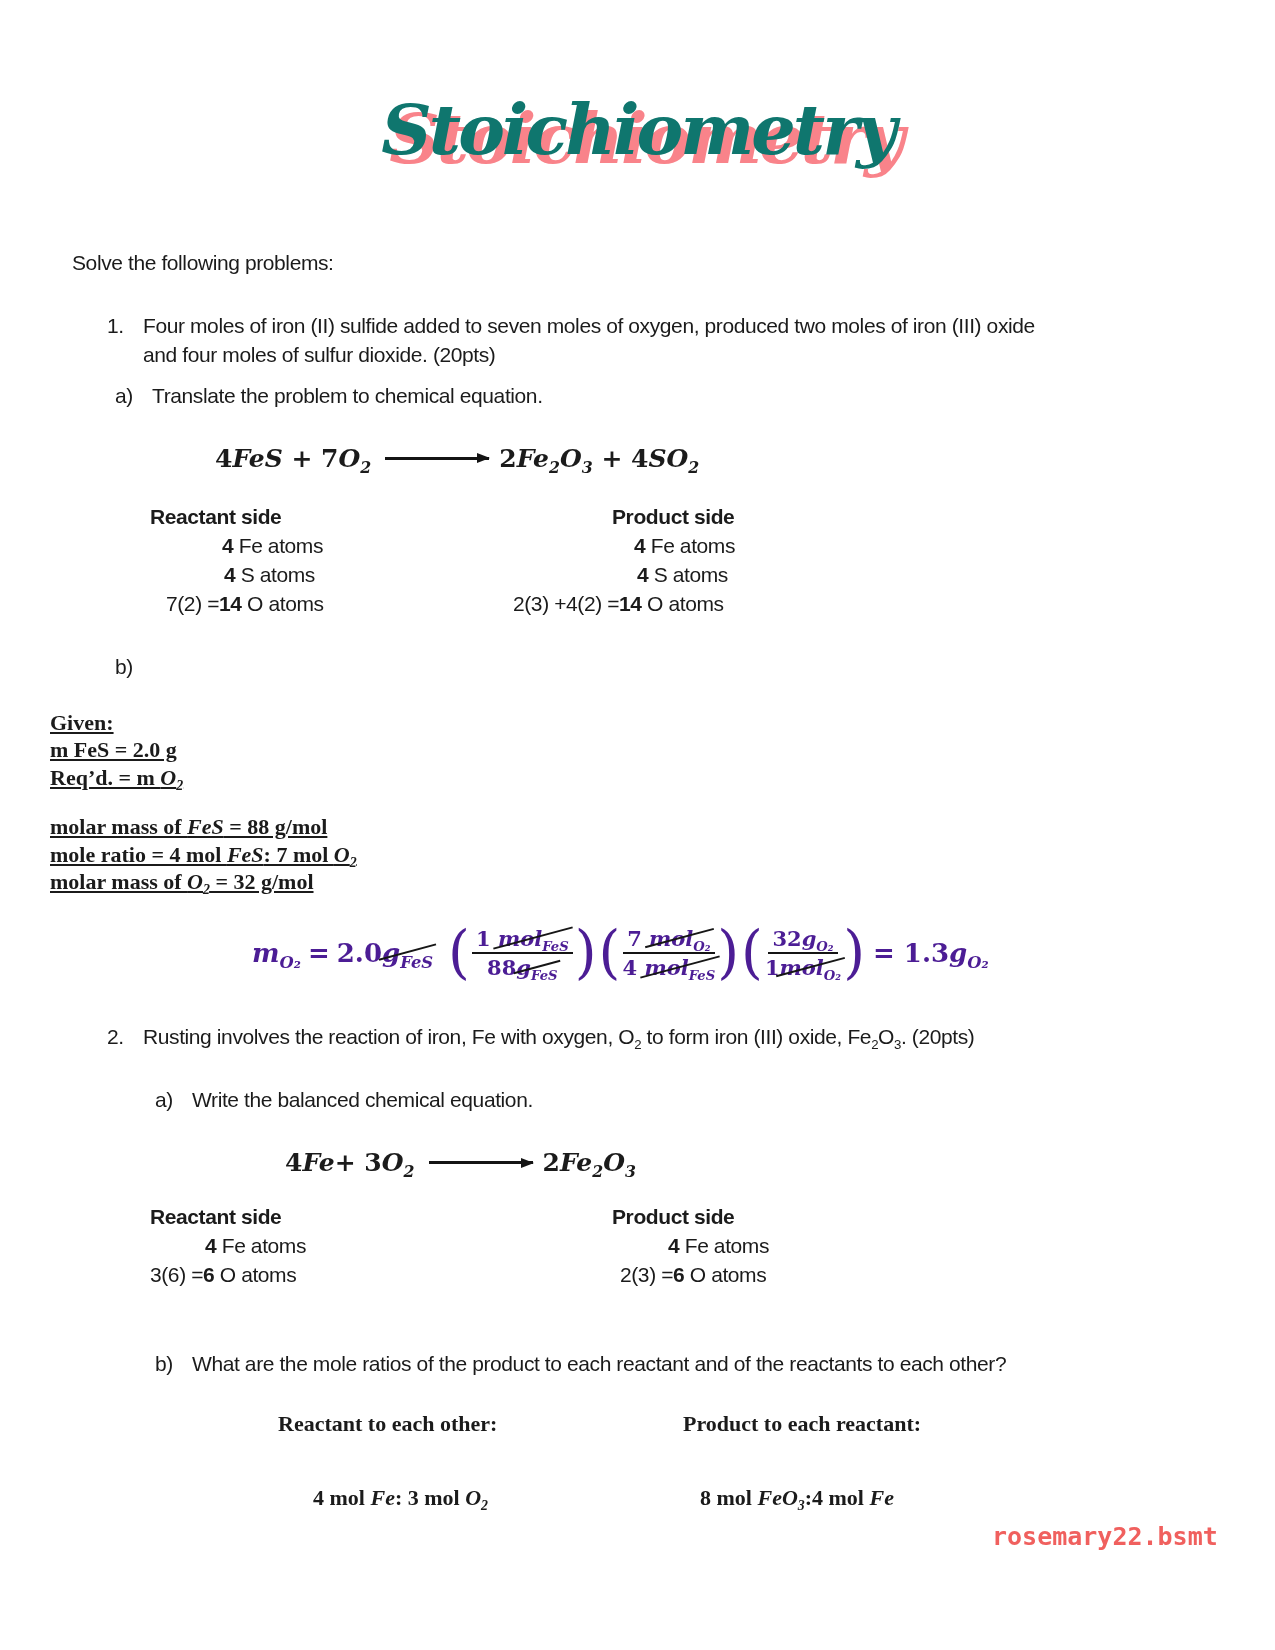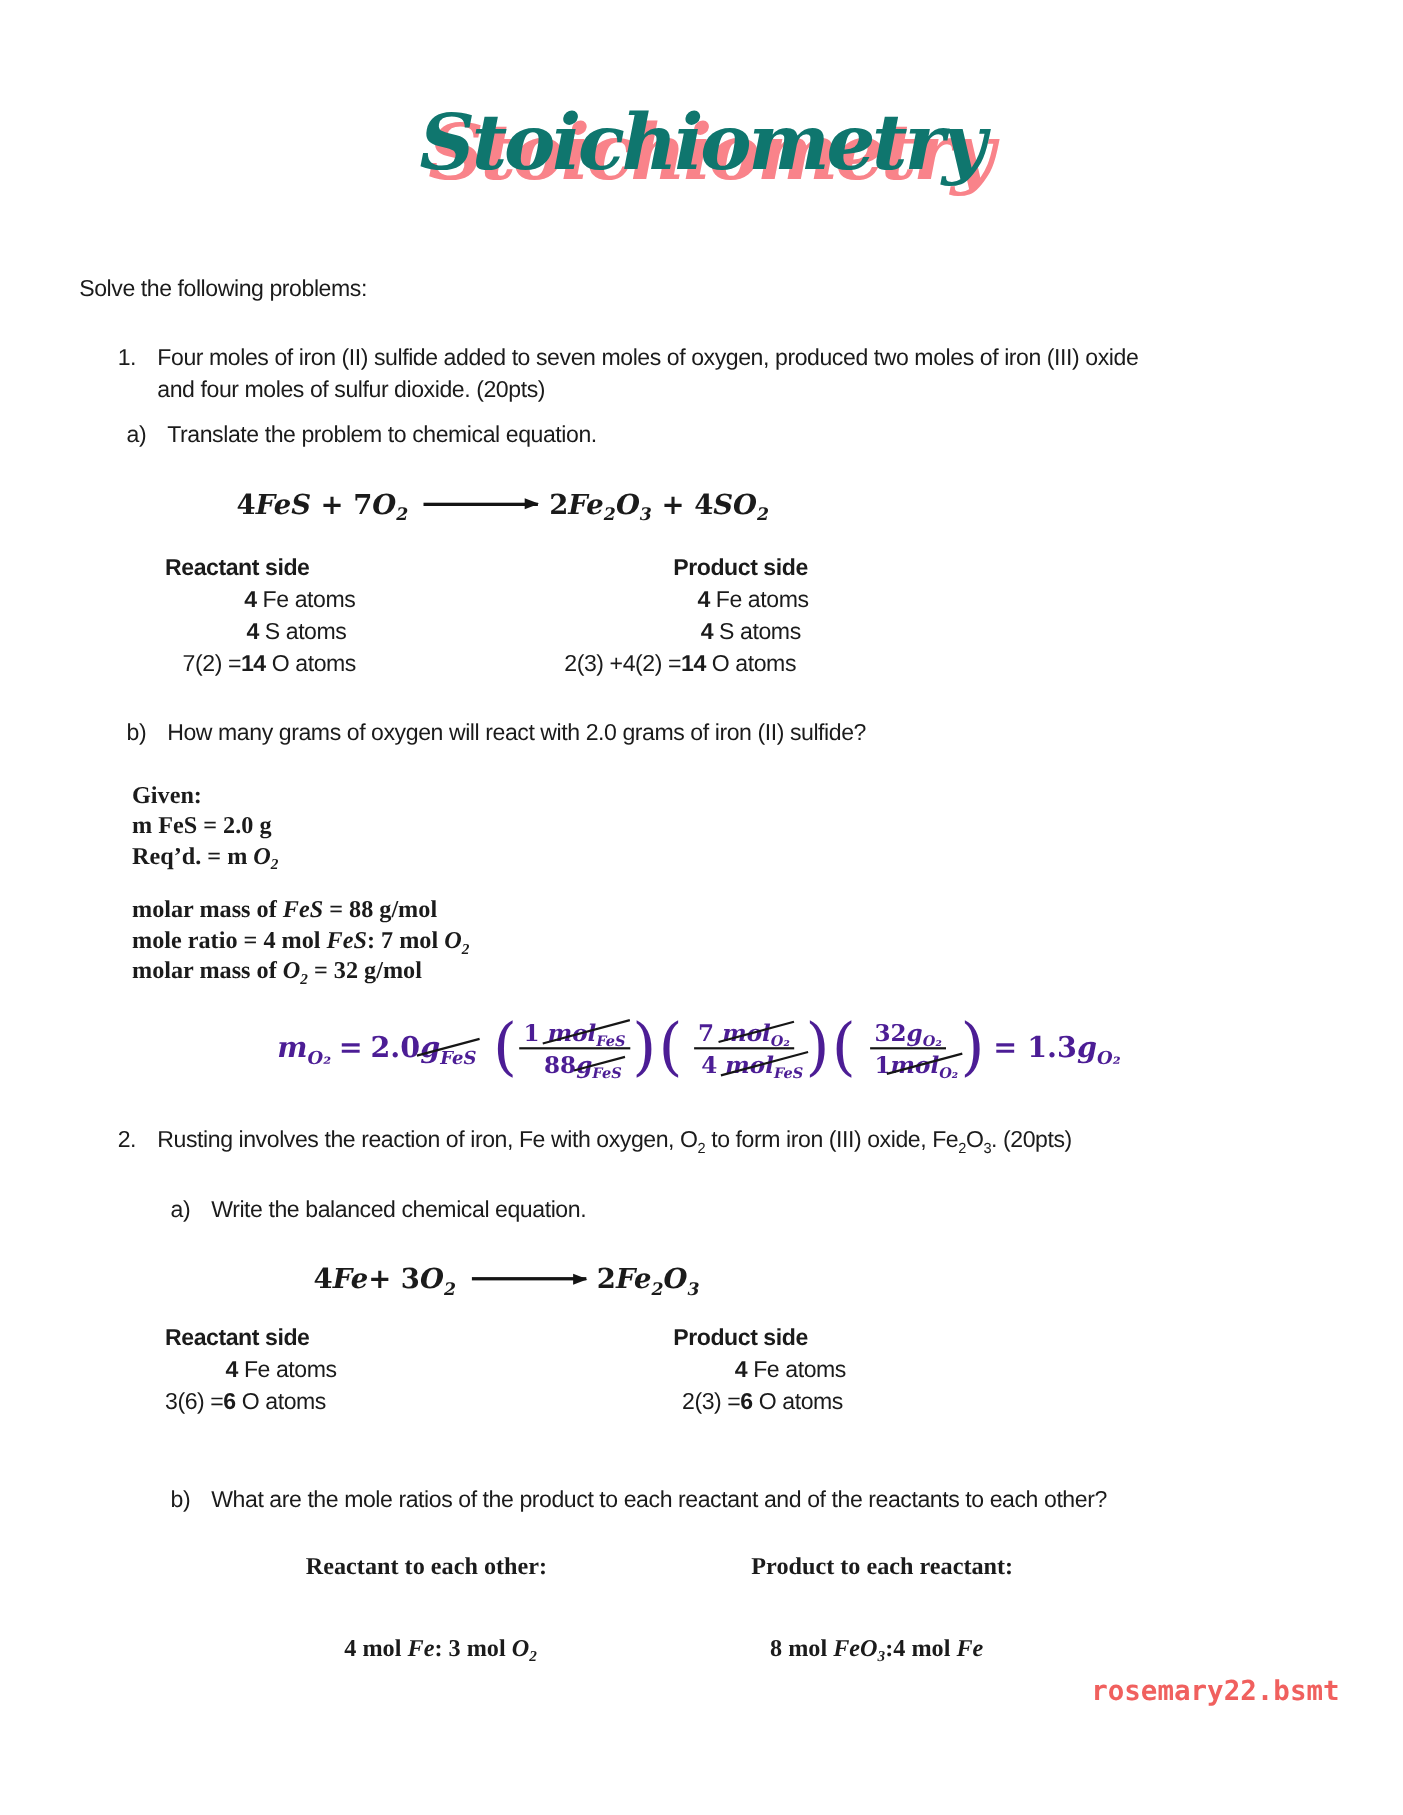--- a/index.html
+++ b/index.html
@@ -34,31 +34,31 @@
   .rxn-arrow{display:inline-block;position:relative;width:104px;height:2.4px;background:#141414;vertical-align:7px;margin:0 10px 0 14px;}
   .rxn-arrow::after{content:"";position:absolute;right:-1px;top:50%;transform:translateY(-50%);
     width:0;height:0;border-left:13px solid #141414;border-top:5.5px solid transparent;border-bottom:5.5px solid transparent;}
   
   .posrow{position:relative;height:29px;}
   .posrow30{position:relative;height:30px;}
   .at{position:absolute;top:0;white-space:nowrap;}
   .b{font-weight:bold;}
   .tbl{margin-top:28px;}
   
-  .block{margin-left:120px;}
+  .block{margin-left:50px;text-decoration:underline;}
   
   .formula{
     display:flex;align-items:center;margin:30px 0 0 252px;
     font-family:"DejaVu Serif",serif;font-weight:bold;font-size:26px;color:#4c1d95;
     white-space:nowrap;
   }
   .formula .sp{margin:0 7px;}
   .frac{display:inline-flex;flex-direction:column;align-items:center;font-size:21px;line-height:1.2;margin:0 1px;}
   .frac .num{border-bottom:2.2px solid #141414;padding:0 4px 1px 4px;}
-  .frac .den{padding-top:1px;margin-left:15px;}
+  .frac .den{padding-top:1px;}
   .paren{font-weight:normal;font-size:56px;line-height:0;transform:scaleY(1.02);padding:0 1px;}
   .can{position:relative;display:inline-block;}
   .can::after{content:"";position:absolute;left:-8%;right:-8%;top:46%;border-top:2.6px solid #161616;transform:rotate(-15deg);}
   
   .watermark{
     position:absolute;left:992px;top:1522px;
     font-family:"DejaVu Sans Mono",monospace;font-weight:bold;font-size:25px;
     color:#f0605e;letter-spacing:0px;
   }
 </style>
@@ -102,21 +102,20 @@
       <span class="at" style="left:637px"><span style="font-weight: bold;">4</span><span> S atoms</span></span>
     </div>
     <div class="posrow">
       <span class="at" style="left:166px"><span>7(2) =</span><span style="font-weight: bold;">14</span><span> O atoms</span></span>
       <span class="at" style="left:513px"><span>2(3) +4(2) =</span><span style="font-weight: bold;">14</span><span> O atoms</span></span>
     </div>
   </div>
 
   <div class="part sans" style="margin-top:34px">
     <span class="plabel">b)</span>
-    <span>How many grams of oxygen will react with 2.0 grams of iron (II) sulfide?</span>
   </div>
 
   <div class="block serifb" style="margin-top:28px">
     <div>Given:</div>
     <div><span>m FeS = 2.0 g</span></div>
     <div><span>Req’d. = m </span><span style="font-style: italic;">O<sub>2</sub></span></div>
   </div>
 
   <div class="block serifb" style="margin-top:22px">
     <div><span>molar mass of </span><span style="font-style: italic;">FeS</span><span> = 88 g/mol</span></div>

